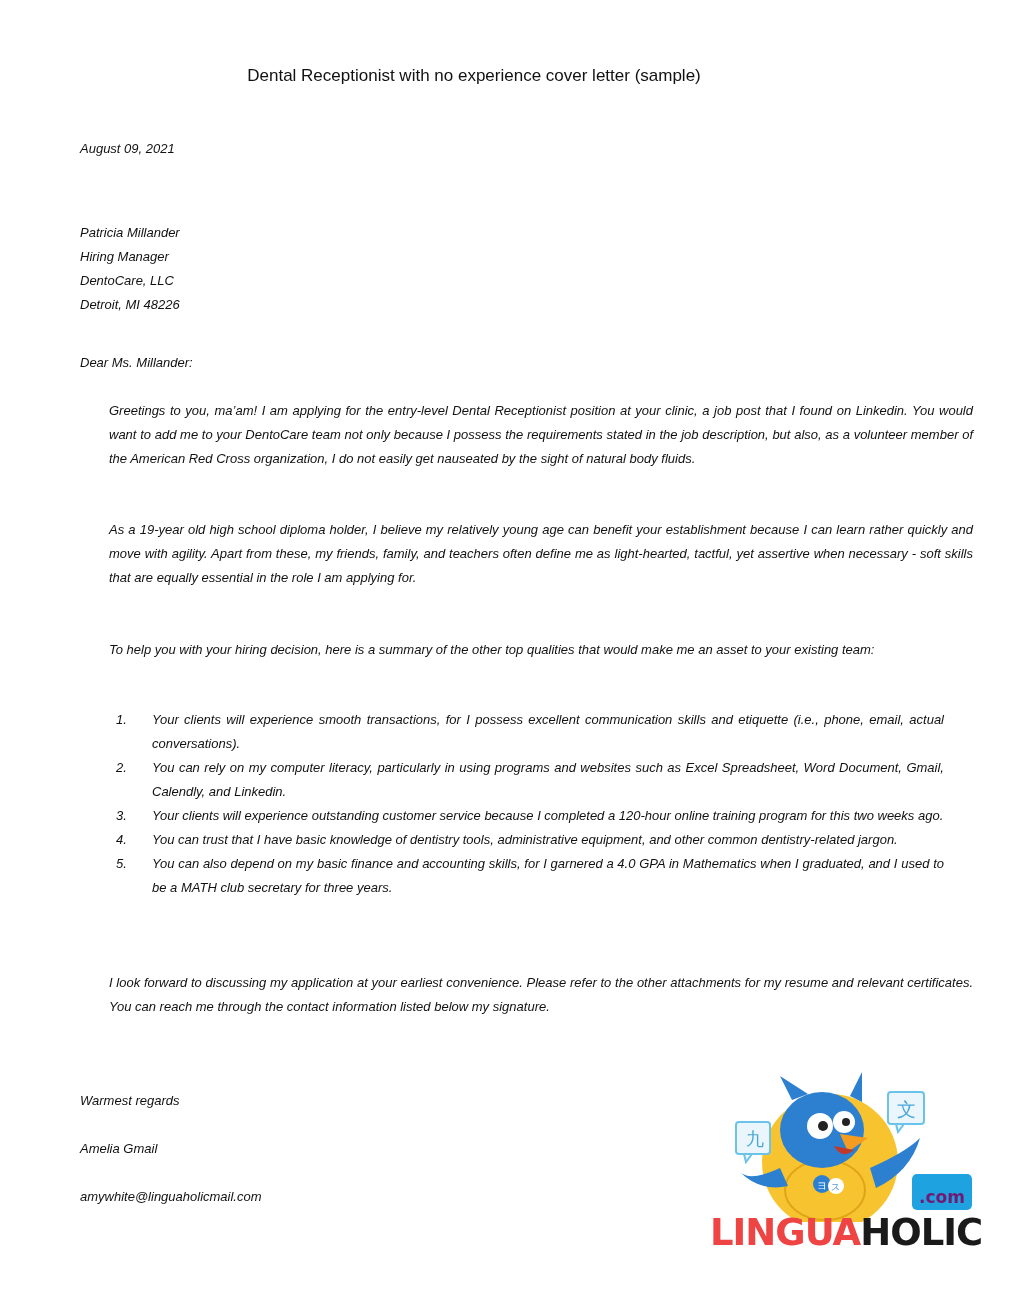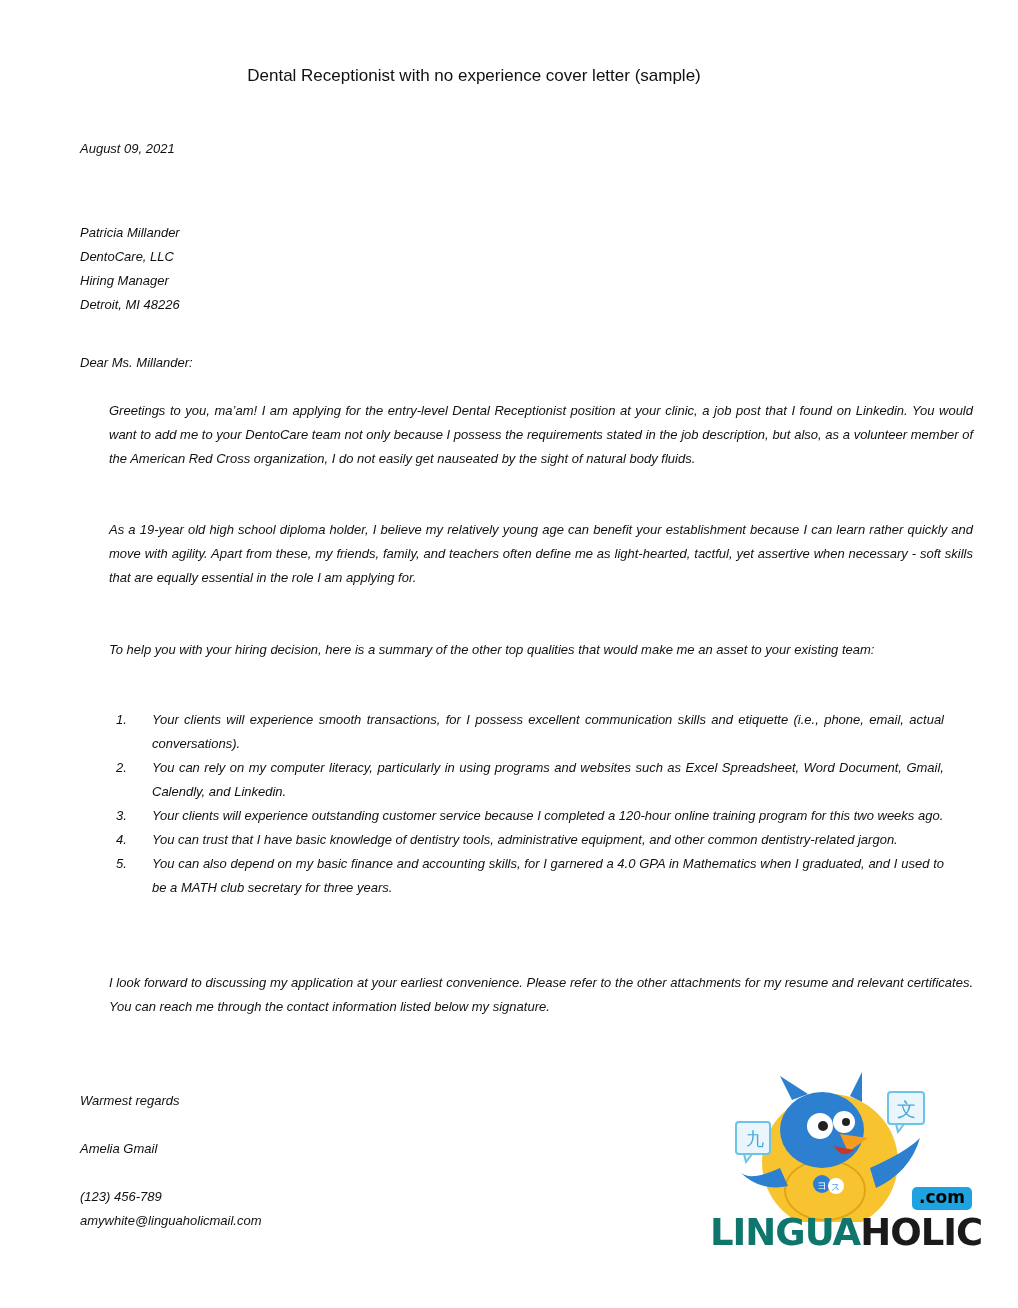--- a/index.html
+++ b/index.html
@@ -16,36 +16,36 @@
     .p3 { top: 638px; }
     .list { top: 708px; margin: 0; padding: 0; list-style: none; }
     .list li { position: relative; padding-left: 72px; }
     .list .num { position: absolute; left: 36px; top: 0; }
     .p4 { top: 971px; }
     .sign1 { top: 1089px; }
     .sign2 { top: 1137px; }
     .contact { top: 1185px; }
     .logo { position: absolute; left: 710px; top: 1072px; width: 280px; height: 190px; }
     .logo-text { position: absolute; left: 0; bottom: 8px; font-family: "DejaVu Sans", sans-serif; font-weight: bold; font-size: 37px; letter-spacing: -1px; }
-    .logo-text .a { color: #0f766e; }
+    .logo-text .a { color: #ef4444; }
     .logo-text .b { color: #1a1a1a; }
-    .dotcom { position: absolute; right: 18px; bottom: 52px; background: #1fa3e0; color: #000000; font-family: "DejaVu Sans", sans-serif; font-weight: bold; font-size: 17px; padding: 0 7px 3px; border-radius: 5px; }
+    .dotcom { position: absolute; right: 18px; bottom: 52px; background: #1fa3e0; color: #701a75; font-family: "DejaVu Sans", sans-serif; font-weight: bold; font-size: 17px; padding: 13px 7px 3px; border-radius: 5px; }
   </style>
 </head>
 <body>
 
 <div>
   <div class="title">Dental Receptionist with no experience cover letter (sample)</div>
 
   <div class="block it date">August 09, 2021</div>
 
   <div class="block it addr">
     <div>Patricia Millander</div>
+    <div>Hiring Manager</div>
     <div>DentoCare, LLC</div>
-    <div>Hiring Manager</div>
     <div>Detroit, MI 48226</div>
   </div>
 
   <div class="block it greet">Dear Ms. Millander:</div>
 
   <div class="block it just p1">Greetings to you, ma’am! I am applying for the entry-level Dental Receptionist position at your clinic, a job post that I found on Linkedin. You would want to add me to your DentoCare team not only because I possess the requirements stated in the job description, but also, as a volunteer member of the American Red Cross organization, I do not easily get nauseated by the sight of natural body fluids.</div>
   <div class="block it just p2">As a 19-year old high school diploma holder, I believe my relatively young age can benefit your establishment because I can learn rather quickly and move with agility. Apart from these, my friends, family, and teachers often define me as light-hearted, tactful, yet assertive when necessary - soft skills that are equally essential in the role I am applying for.</div>
   <div class="block it just p3">To help you with your hiring decision, here is a summary of the other top qualities that would make me an asset to your existing team:</div>
 
   <ol class="block it just list">
@@ -54,21 +54,20 @@
     <li><span class="num">3.</span><span>Your clients will experience outstanding customer service because I completed a 120-hour online training program for this two weeks ago.</span></li>
     <li><span class="num">4.</span><span>You can trust that I have basic knowledge of dentistry tools, administrative equipment, and other common dentistry-related jargon.</span></li>
     <li><span class="num">5.</span><span>You can also depend on my basic finance and accounting skills, for I garnered a 4.0 GPA in Mathematics when I graduated, and I used to be a MATH club secretary for three years.</span></li>
   </ol>
 
   <div class="block it just p4">I look forward to discussing my application at your earliest convenience. Please refer to the other attachments for my resume and relevant certificates. You can reach me through the contact information listed below my signature.</div>
 
   <div class="block it sign1">Warmest regards</div>
   <div class="block it sign2">Amelia Gmail</div>
   <div class="block it contact">
-    <div>(123) 456-789</div>
     <div>amywhite@linguaholicmail.com</div>
   </div>
 
   <div class="logo">
     <svg width="280" height="150" viewBox="0 0 280 150" style="position:absolute;left:0;top:0;">
       <circle cx="120" cy="90" r="68" fill="#f7c32e"></circle>
       <rect x="26" y="50" width="34" height="32" rx="3" fill="#eaf6fc" stroke="#6cc3ea" stroke-width="2"></rect>
       <polygon points="34,82 42,82 36,90" fill="#eaf6fc" stroke="#6cc3ea" stroke-width="2"></polygon>
       <text x="36" y="73" font-size="18" fill="#4aa8d8" font-family="DejaVu Sans, sans-serif">九</text>
       <rect x="178" y="20" width="36" height="32" rx="3" fill="#eaf6fc" stroke="#6cc3ea" stroke-width="2"></rect>

